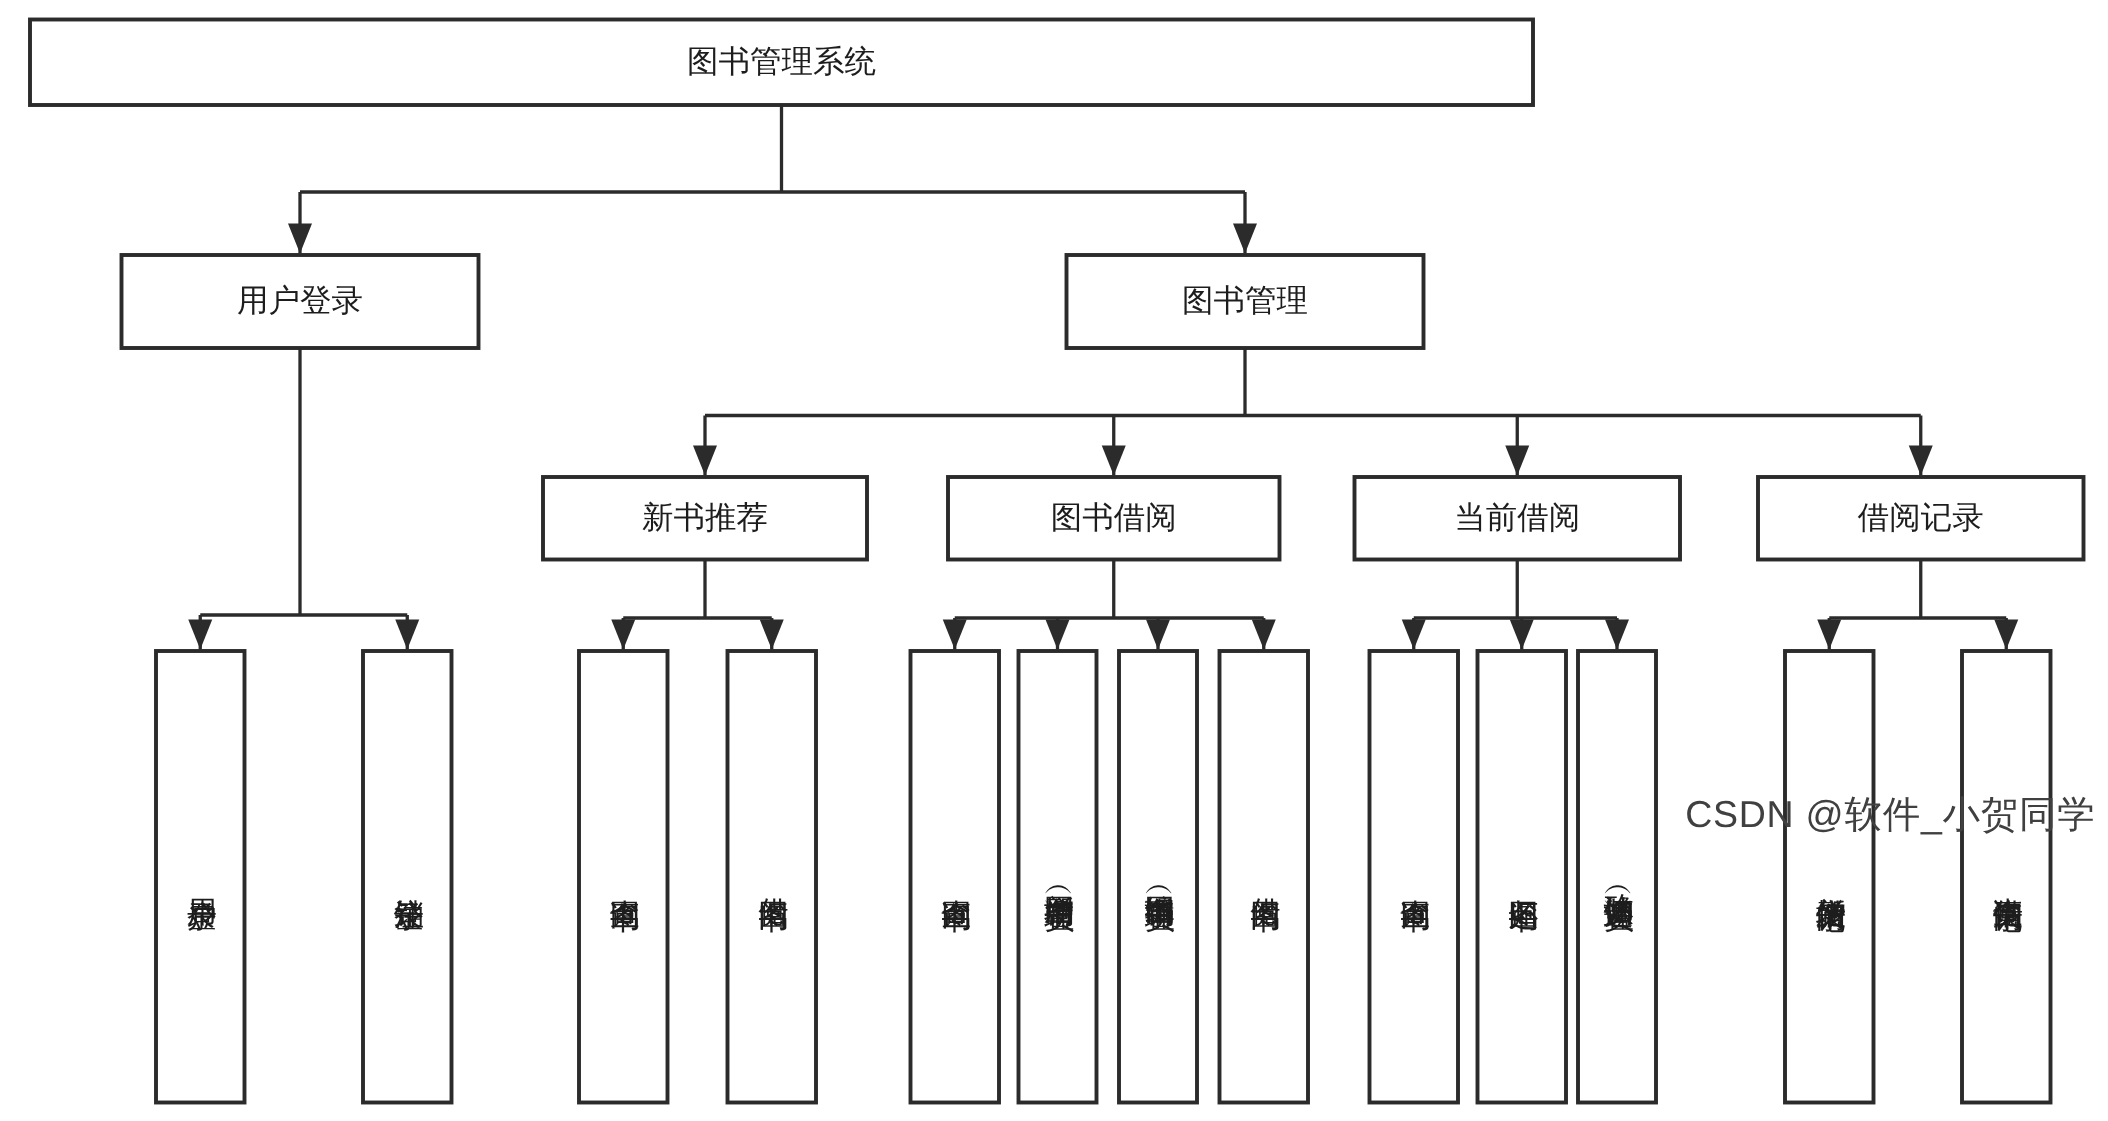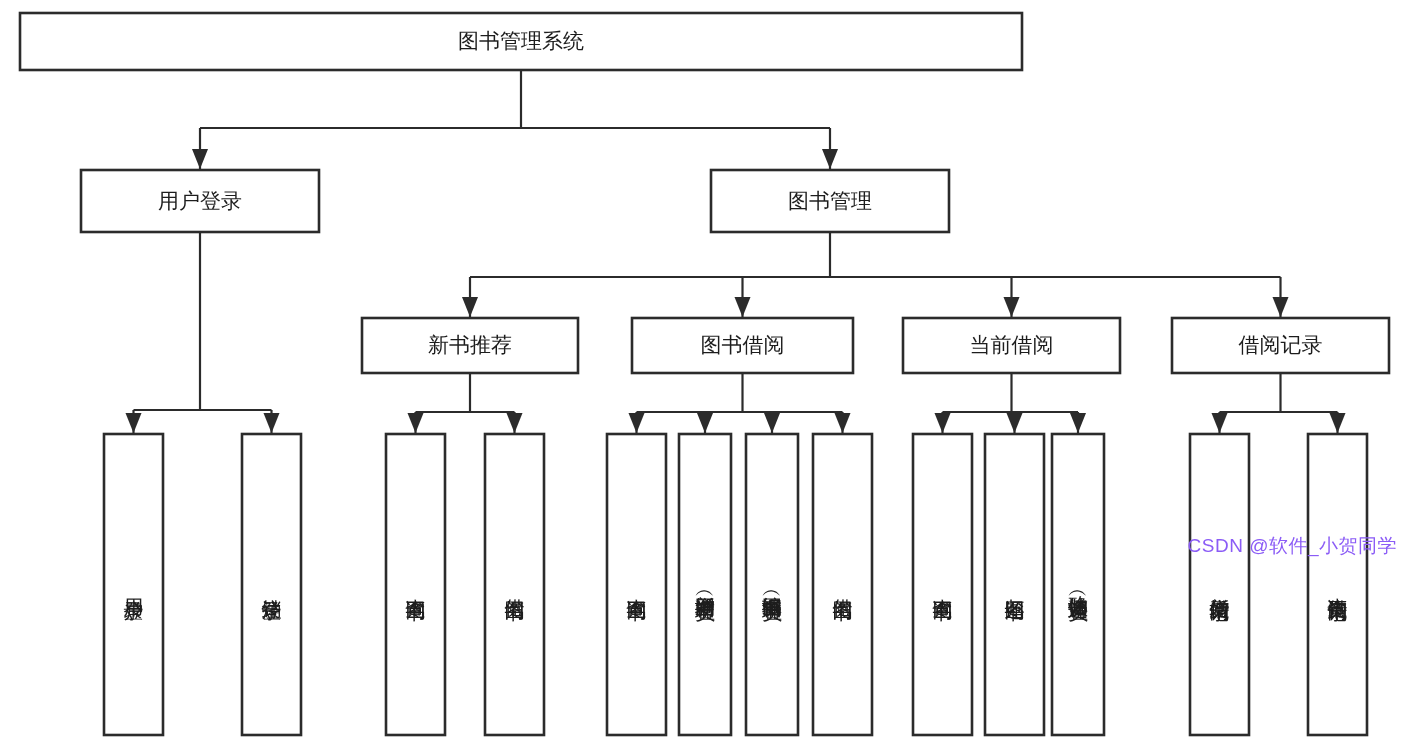--- a/index.html
+++ b/index.html
@@ -65,22 +65,22 @@
     display: flex;
     align-items: center;
     justify-content: center;
     pointer-events: none;
   }
   .watermark {
     position: absolute;
     right: 8px;
     bottom: 6px;
     font-family: "Liberation Sans", "DejaVu Sans", sans-serif;
-    font-size: 19px;
-    color: #8b5cf6;
+    font-size: 25px;
+    color: #404040;
     letter-spacing: 0.5px;
     white-space: nowrap;
     margin-top: 10px;
   }
 </style>
 </head>
 <body>
 
 <div id="diagram-root">
 

